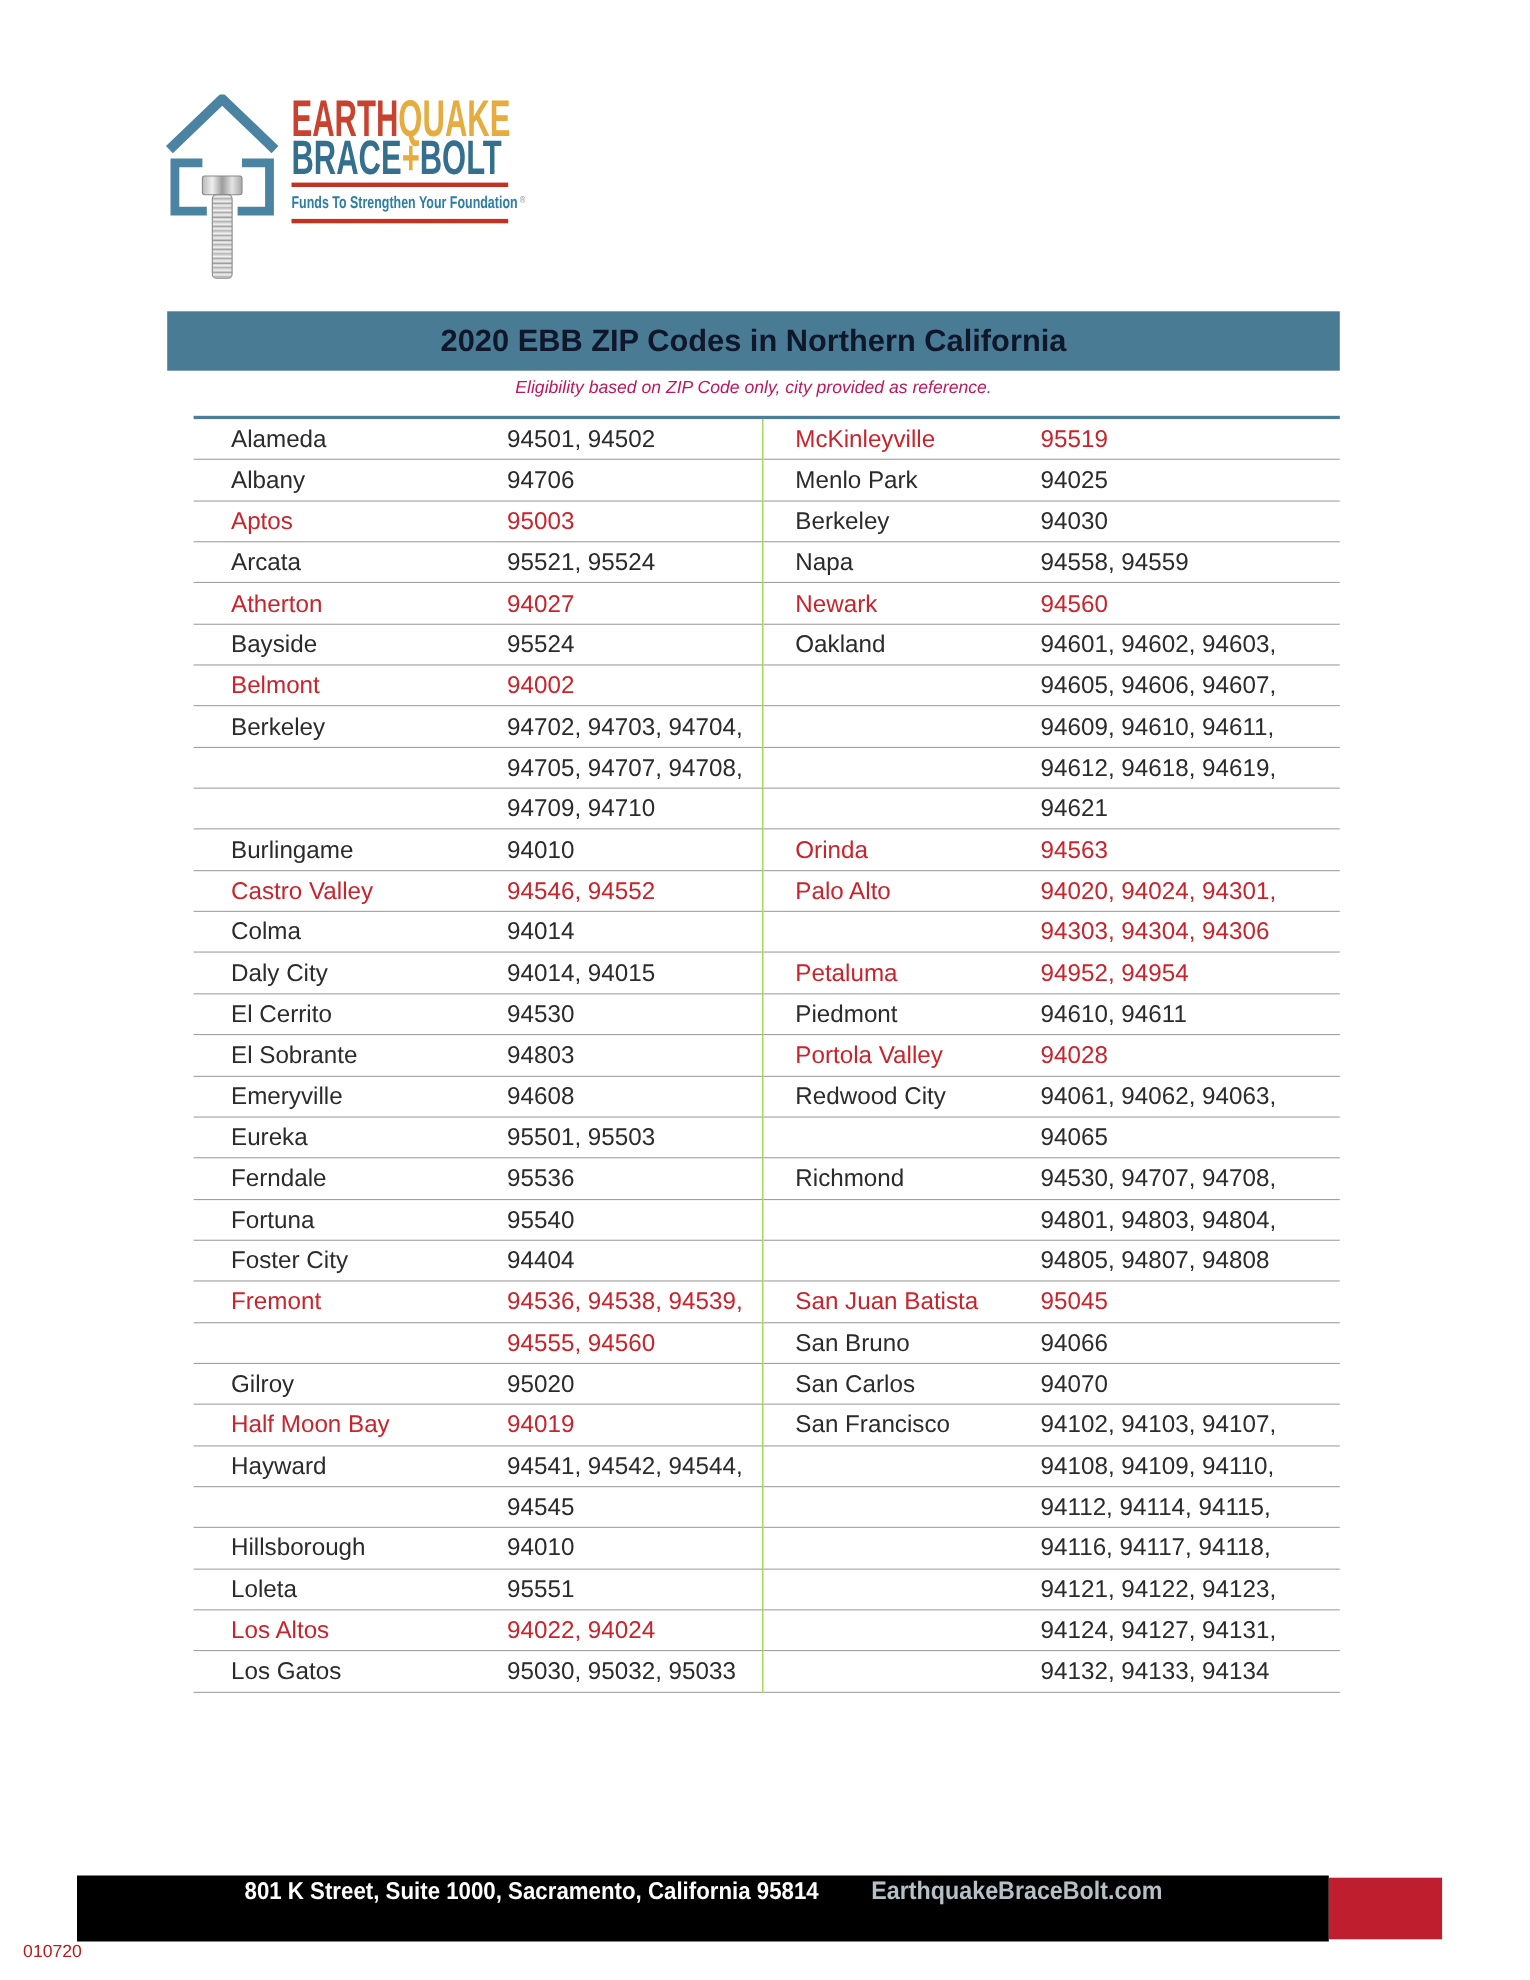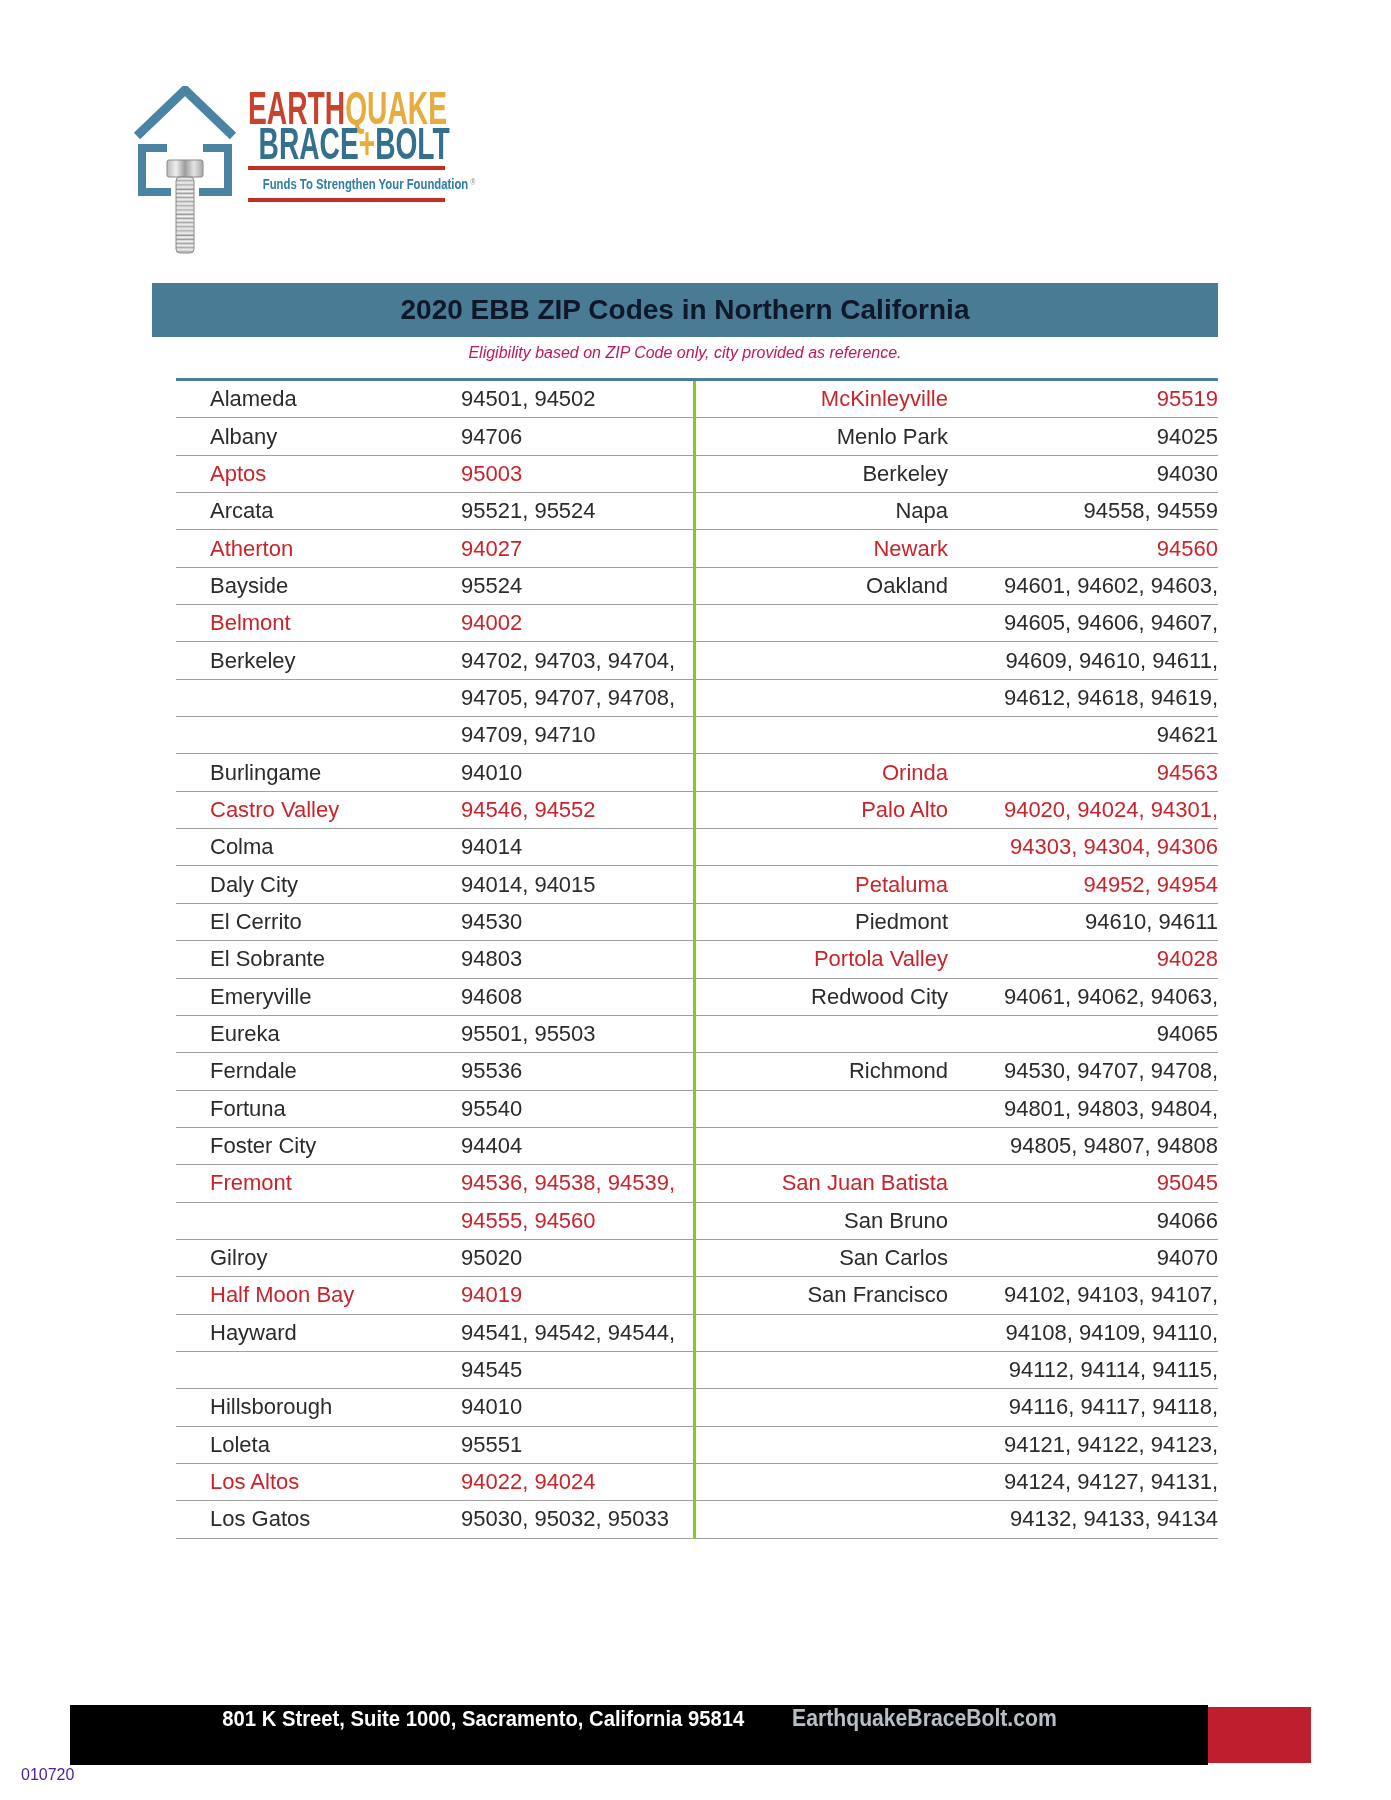--- a/index.html
+++ b/index.html
@@ -1,21 +1,21 @@
 <!DOCTYPE html>
 <html><head>
 <meta charset="utf-8">
 <style>
   html,body{margin:0;padding:0;background:#e8e8e8;}
   .page{
     position:relative;width:1391px;height:1800px;background:#ffffff;
     font-family:"Liberation Sans",sans-serif;overflow:hidden;margin:0 auto;
   }
   
-  .logo{position:absolute;left:133px;top:86px;display:flex;align-items:flex-start;text-align:center;}
+  .logo{position:absolute;left:150px;top:86px;display:flex;align-items:flex-start;}
   .logo svg{display:block;}
   .logo-text{margin-left:10px;padding-top:2px;}
   .logo-line1{font-size:47px;font-weight:bold;line-height:40px;letter-spacing:0;
     transform:scaleX(0.60);transform-origin:left top;white-space:nowrap;}
   .logo-line2{font-size:44px;font-weight:bold;line-height:36px;
     transform:scaleX(0.64);transform-origin:left top;white-space:nowrap;margin-top:-2px;}
   .lt-red{color:#C8432F;}
   .lt-gold{color:#E6AC3E;}
   .lt-teal{color:#346F8E;}
   .logo-rule{width:197px;height:4px;background:#C13222;margin-top:4px;}
@@ -26,36 +26,36 @@
   .title-bar{position:absolute;left:152px;top:283px;width:1066px;height:54px;
     background:#4A7B94;color:#0f172a;font-size:28px;font-weight:bold;
     text-align:center;line-height:54px;}
   .subtitle{position:absolute;left:152px;top:344px;width:1066px;text-align:center;
     font-size:16px;font-style:italic;color:#be185d;}
   
   .zip-table{position:absolute;left:176px;top:378px;width:1042px;display:flex;
     border-top:3px solid #4C7E99;}
   .half{box-sizing:border-box;}
   .half-left{width:517px;}
-  .half-right{width:525px;border-left:3px solid #84cc16;text-align:right;}
+  .half-right{width:525px;border-left:1px solid #84cc16;}
   .trow{display:grid;height:36.35px;align-items:center;
     border-bottom:1px solid #A0A0A0;font-size:22px;color:#2B2B2B;}
   .half-left .trow{grid-template-columns:215px 1fr;padding-left:34px;gap:36px;}
   .half-right .trow{grid-template-columns:223px 1fr;padding-left:29px;}
   .trow.red{color:#C9242C;}
   .trow span{white-space:nowrap;overflow:visible;}
   
   .footer-bar{position:absolute;left:70px;top:1705px;width:1138px;height:60px;
     background:#000000;display:flex;align-items:flex-start;justify-content:center;}
   .footer-inner{display:flex;align-items:center;gap:52px;transform:scaleX(0.92);}
   .footer-address{color:#ffffff;font-size:22px;font-weight:bold;white-space:nowrap;}
   .footer-site{color:#B5C0C7;font-size:23px;font-weight:bold;white-space:nowrap;
     text-decoration:none;cursor:pointer;}
   .footer-red{position:absolute;left:1208px;top:1707px;width:103px;height:56px;background:#BE1E2D;}
-  .page-code{position:absolute;left:21px;top:1766px;font-size:16px;color:#4c1d95;}
+  .page-code{position:absolute;left:21px;top:1766px;font-size:16px;color:#b91c1c;}
 </style>
 </head>
 <body>
 
 <div class="page">
 
   <div class="logo">
     <svg width="105" height="175" viewBox="0 0 105 175">
       <defs>
         <linearGradient id="boltHead" x1="0" y1="0" x2="1" y2="0">

